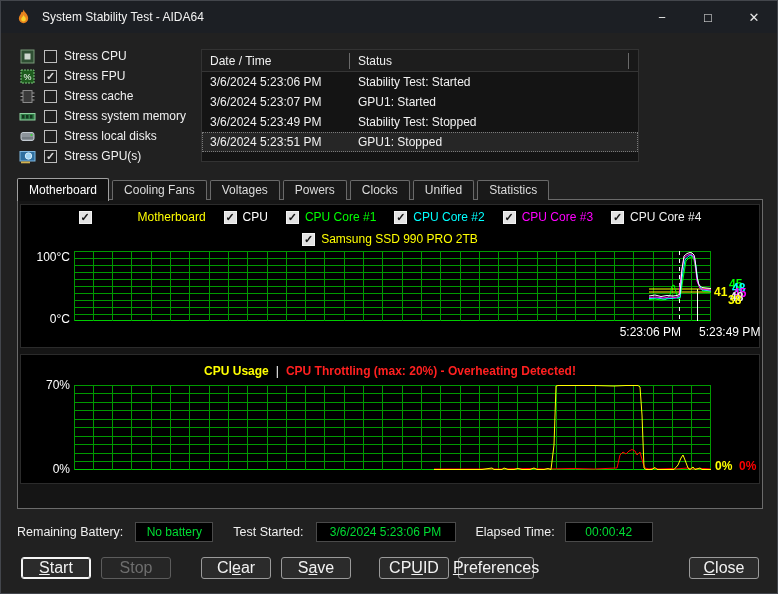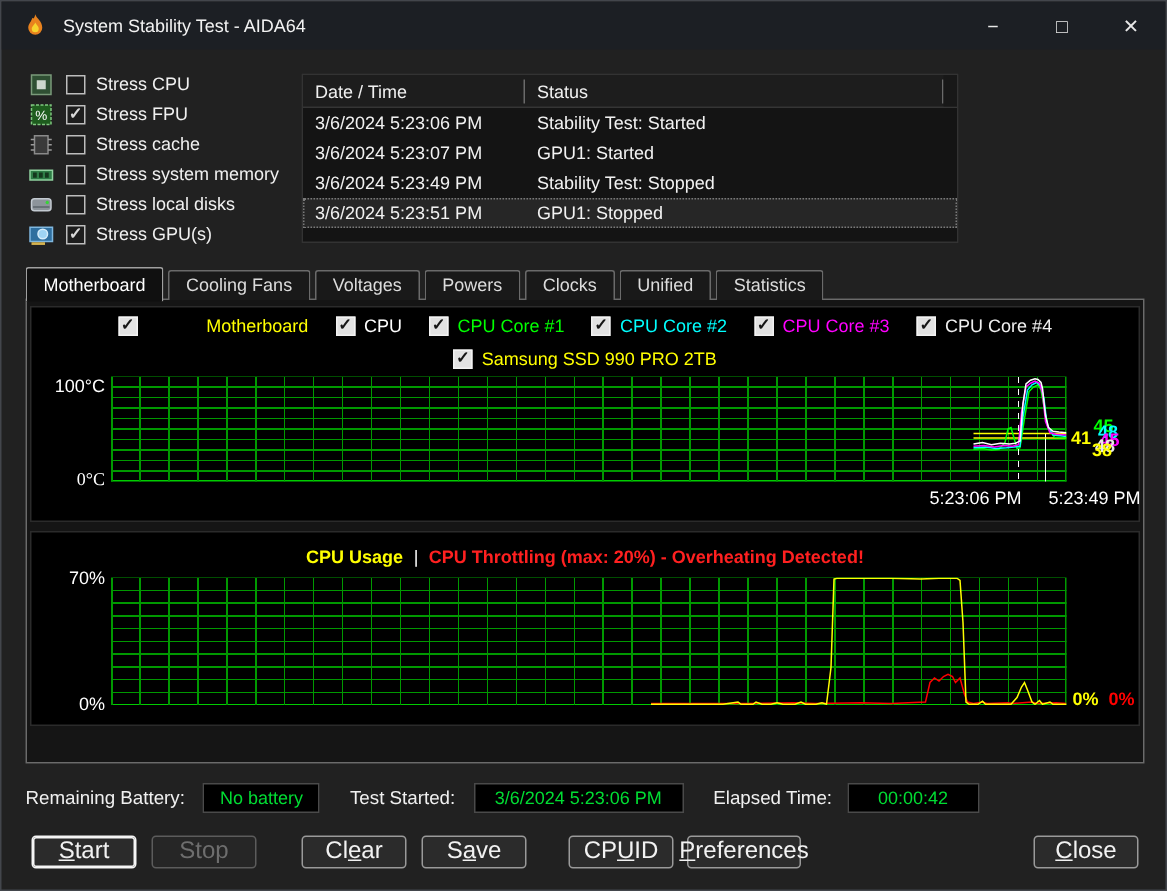--- a/index.html
+++ b/index.html
@@ -261,21 +261,21 @@
             <span style="color: rgb(240, 240, 240);">CPU Core #4</span>
           </span>
         </div>
       <div class="legend-row legend-row2" id="legend-row2">
           <span class="legend-item">
             <span class="cbx checked light">✓</span>
             <span style="color: rgb(255, 255, 0);">Samsung SSD 990 PRO 2TB</span>
           </span>
         </div>
       <div class="axis-label" style="top:45px;">100°C</div>
-      <div class="axis-label" style="top:107px;font-family:Liberation Serif, serif;">0°C</div>
+      <div class="axis-label" style="top:107px;">0°C</div>
       <div class="svg-slot" id="temp-svg-slot"><svg width="637" height="70" viewBox="0 0 637 70">
             <line x1="0" y1="0" x2="637" y2="0" stroke="#009900" stroke-width="1" shape-rendering="crispEdges"></line>
             <line x1="0" y1="7" x2="637" y2="7" stroke="#009900" stroke-width="1" shape-rendering="crispEdges"></line>
             <line x1="0" y1="14" x2="637" y2="14" stroke="#009900" stroke-width="1" shape-rendering="crispEdges"></line>
             <line x1="0" y1="21" x2="637" y2="21" stroke="#009900" stroke-width="1" shape-rendering="crispEdges"></line>
             <line x1="0" y1="28" x2="637" y2="28" stroke="#009900" stroke-width="1" shape-rendering="crispEdges"></line>
             <line x1="0" y1="35" x2="637" y2="35" stroke="#009900" stroke-width="1" shape-rendering="crispEdges"></line>
             <line x1="0" y1="42" x2="637" y2="42" stroke="#009900" stroke-width="1" shape-rendering="crispEdges"></line>
             <line x1="0" y1="49" x2="637" y2="49" stroke="#009900" stroke-width="1" shape-rendering="crispEdges"></line>
             <line x1="0" y1="56" x2="637" y2="56" stroke="#009900" stroke-width="1" shape-rendering="crispEdges"></line>

